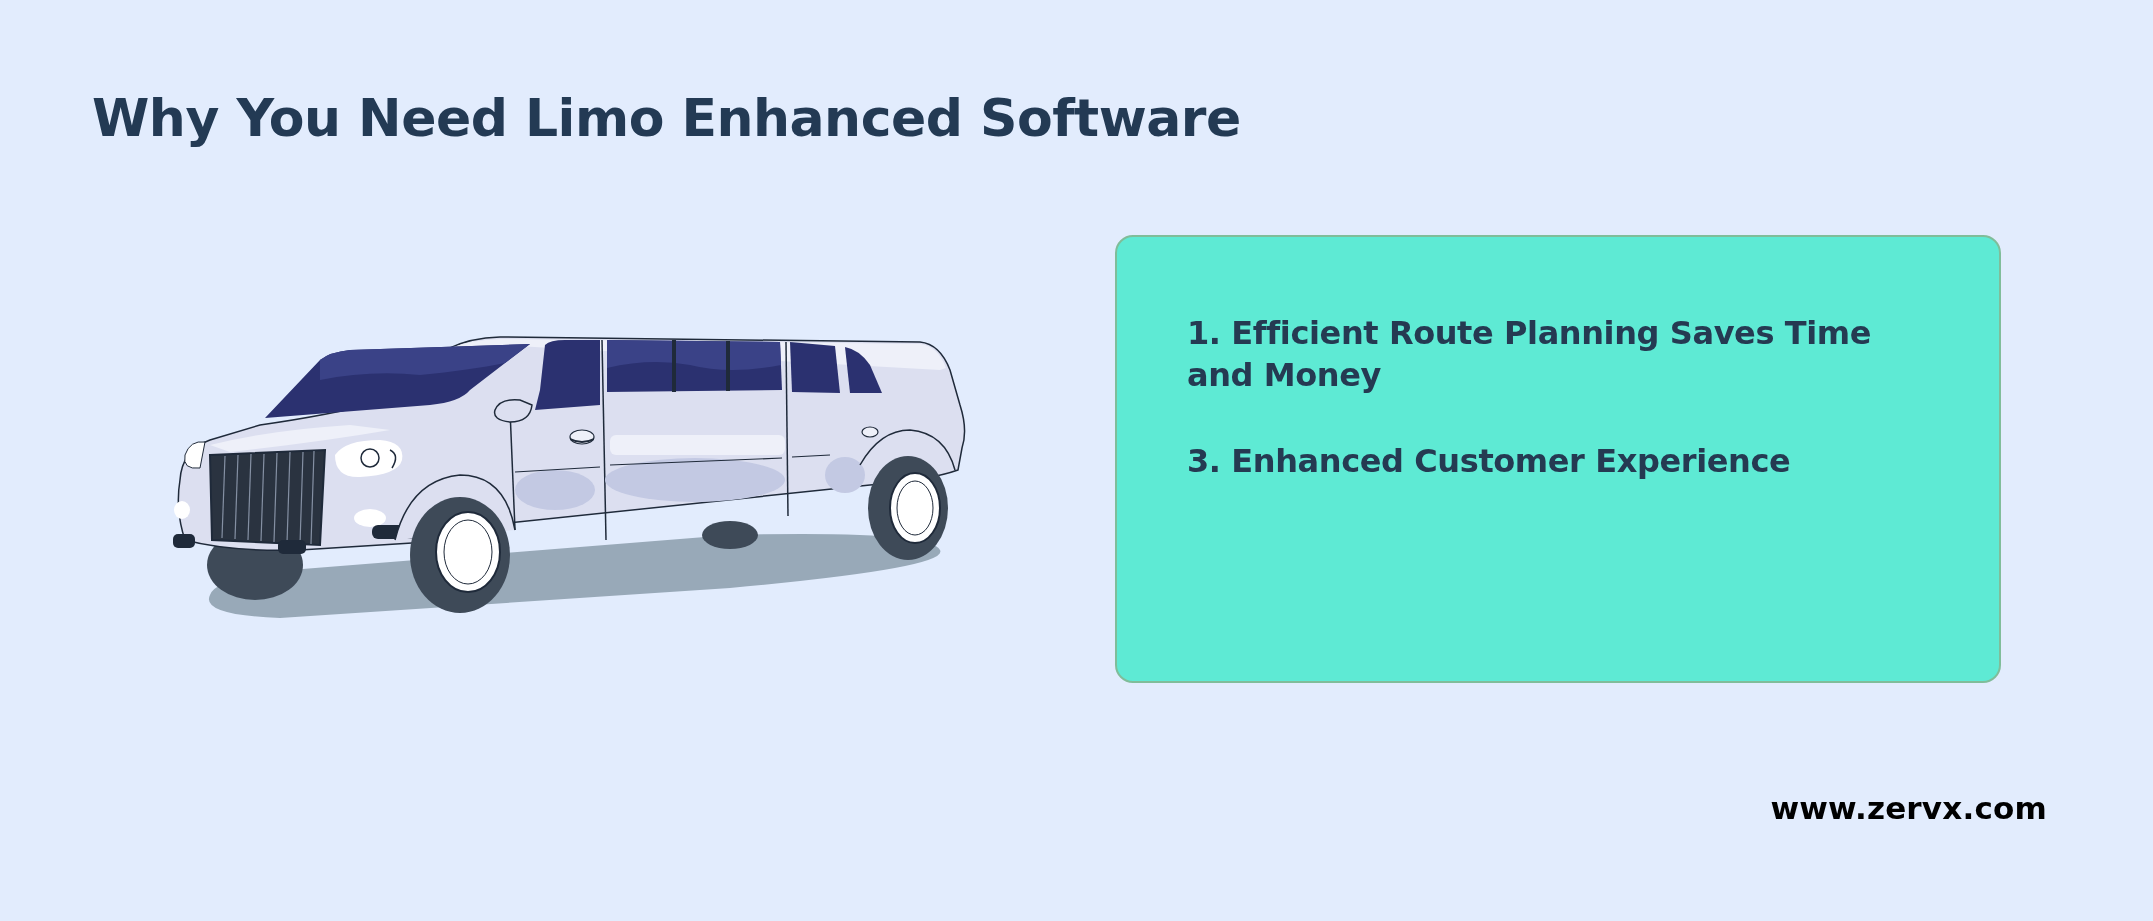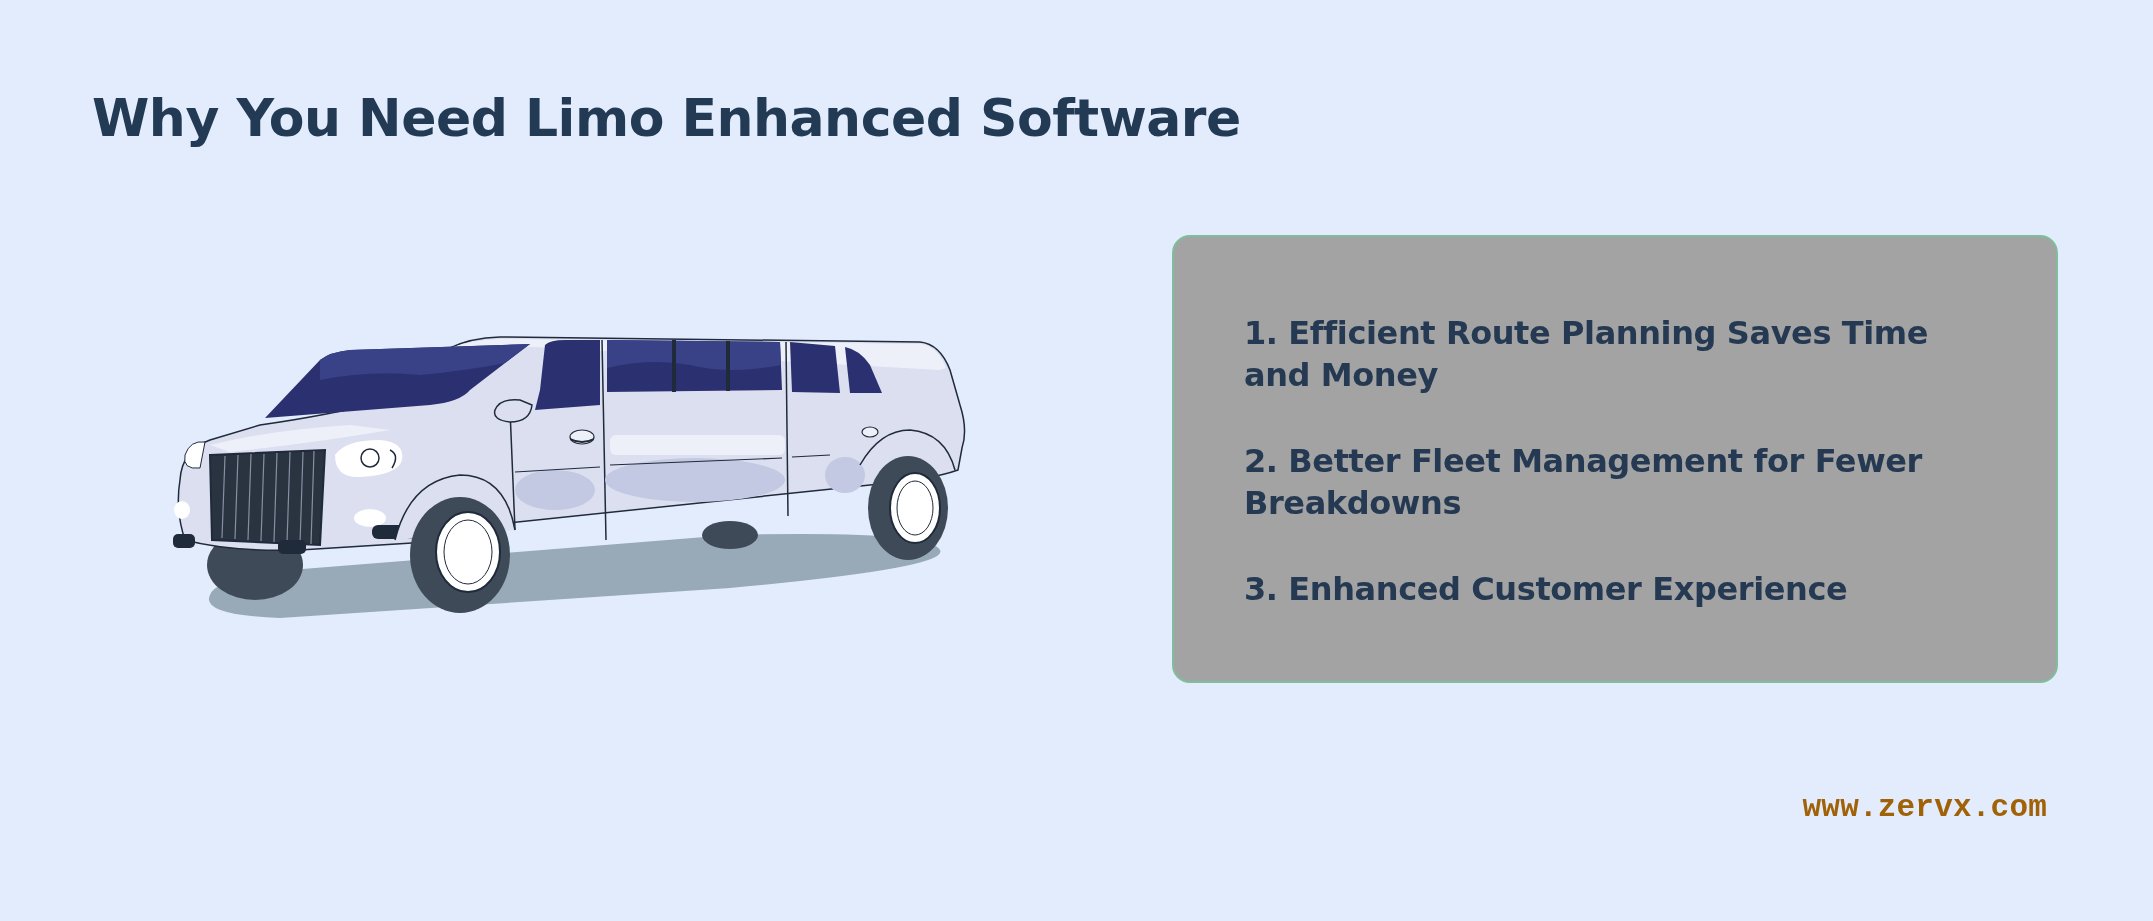--- a/index.html
+++ b/index.html
@@ -27,26 +27,26 @@
     }
     .illustration {
       position: absolute;
       left: 170px;
       top: 330px;
       width: 810px;
       height: 300px;
     }
     .card {
       position: absolute;
-      left: 1172px;
+      left: 1115px;
       top: 235px;
       width: 886px;
       height: 448px;
       box-sizing: border-box;
-      background: #a3a3a3;
+      background: #5eead4;
       border: 2px solid #80bd9a;
       border-radius: 18px;
     }
     .benefits {
       list-style: none;
       margin: 0;
       padding: 0;
       position: absolute;
       left: 70px;
       top: 75px;
@@ -60,23 +60,22 @@
       letter-spacing: -0.4px;
       margin-bottom: 44px;
     }
     .benefit:last-child { margin-bottom: 0; }
     .footer-url {
       position: absolute;
       right: 106px;
       top: 790px;
       font-size: 31px;
       font-weight: bold;
-      color: #a16207;
+      color: #000000;
       letter-spacing: 0.2px;
-      font-family: Liberation Mono, monospace;
     }
   </style>
 </head>
 <body>
 
 <h1 class="title">Why You Need Limo Enhanced Software</h1>
 
 <div class="illustration">
   <svg width="810" height="300" viewBox="0 0 810 300" xmlns="http://www.w3.org/2000/svg">
 
@@ -154,18 +153,17 @@
 
     <ellipse cx="738" cy="178" rx="40" ry="52" fill="#3e4a58"></ellipse>
     <ellipse cx="745" cy="178" rx="25" ry="35" fill="#ffffff" stroke="#1f2a3a" stroke-width="2"></ellipse>
     <ellipse cx="745" cy="178" rx="18" ry="27" fill="#ffffff" stroke="#1f2a3a" stroke-width="1"></ellipse>
   </svg>
 </div>
 
 <section class="card">
   <ol class="benefits">
     <li class="benefit">1. Efficient Route Planning Saves Time and Money</li>
-    <li class="benefit">2. Better Fleet Management for Fewer Breakdowns</li>
     <li class="benefit">3. Enhanced Customer Experience</li>
   </ol>
 </section>
 
 <div class="footer-url">www.zervx.com</div>
 
 </body></html>

